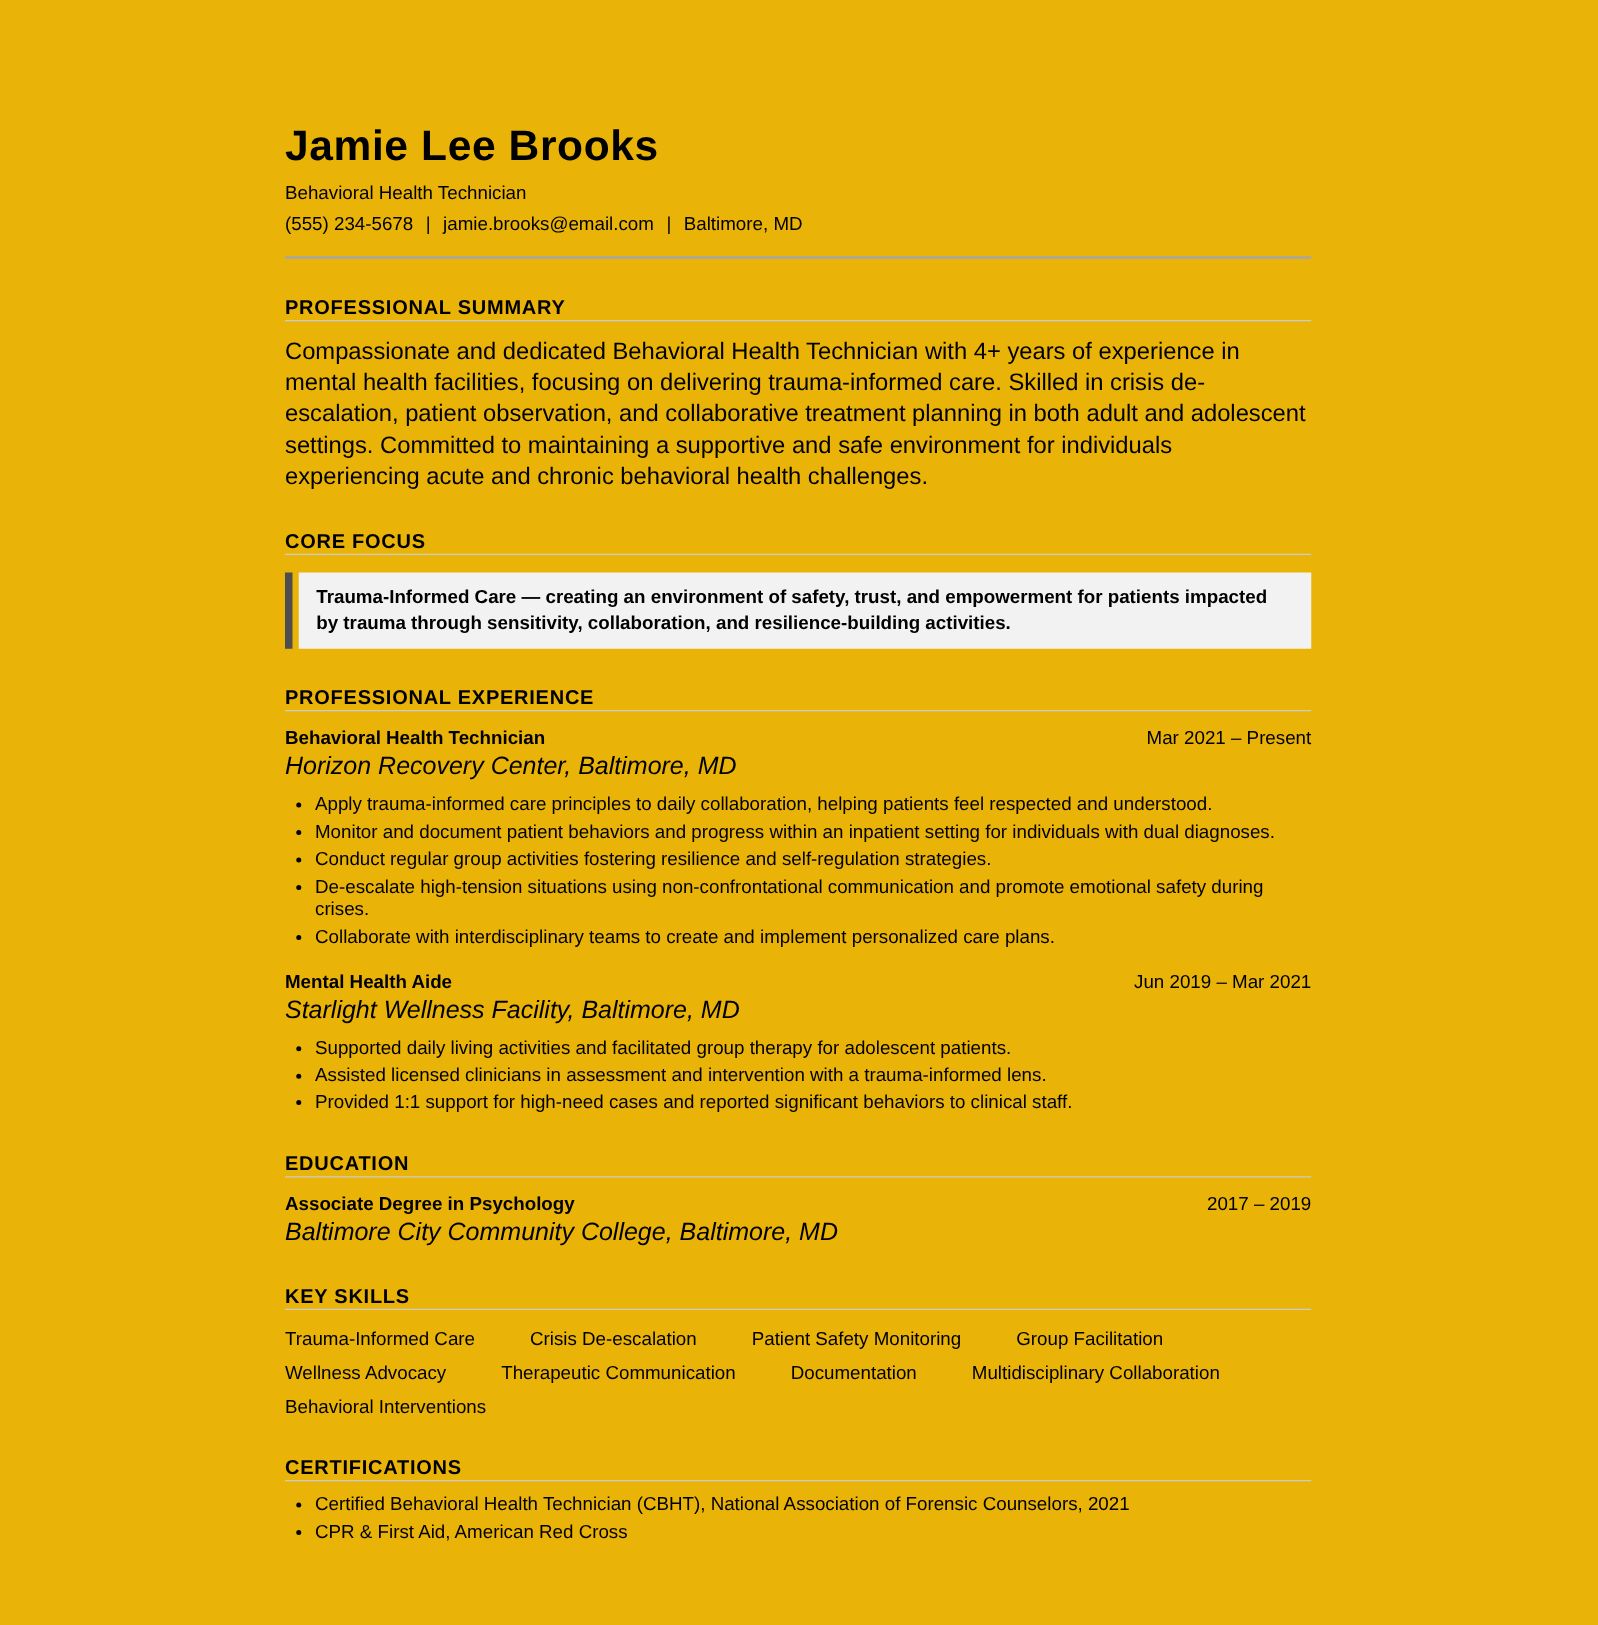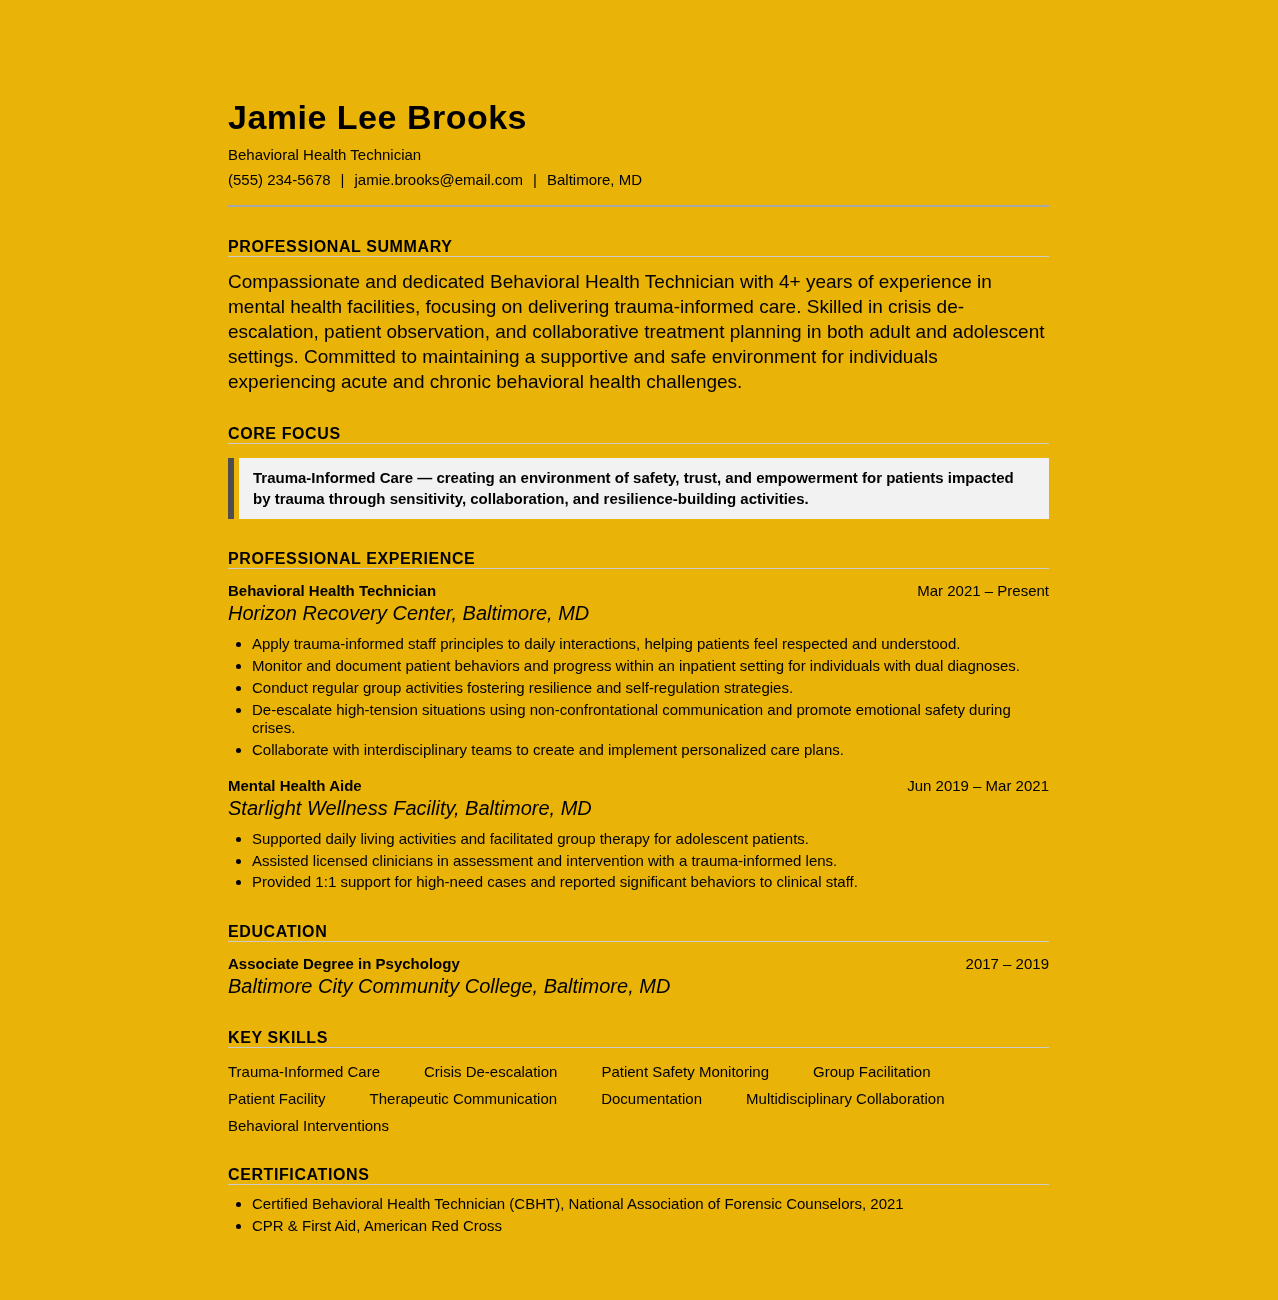--- a/index.html
+++ b/index.html
@@ -133,21 +133,21 @@
       <h2 class="sec">PROFESSIONAL EXPERIENCE</h2>
 
       <div class="job">
         <div class="row-head">
           <span class="row-title">Behavioral Health Technician</span>
           <span class="row-dates">Mar 2021 – Present</span>
         </div>
         <div class="row-sub">Horizon Recovery Center, Baltimore, MD</div>
         <ul class="bullets">
 
-            <li>Apply trauma-informed staff principles to daily interactions, helping patients feel respected and understood.</li>
+            <li>Apply trauma-informed care principles to daily collaboration, helping patients feel respected and understood.</li>
 
             <li>Monitor and document patient behaviors and progress within an inpatient setting for individuals with dual diagnoses.</li>
 
             <li>Conduct regular group activities fostering resilience and self-regulation strategies.</li>
 
             <li>De-escalate high-tension situations using non-confrontational communication and promote emotional safety during crises.</li>
 
             <li>Collaborate with interdisciplinary teams to create and implement personalized care plans.</li>
           </ul>
       </div>
@@ -185,21 +185,21 @@
       <div class="skills">
 
           <span class="skill">Trauma-Informed Care</span>
 
           <span class="skill">Crisis De-escalation</span>
 
           <span class="skill">Patient Safety Monitoring</span>
 
           <span class="skill">Group Facilitation</span>
 
-          <span class="skill">Patient Facility</span>
+          <span class="skill">Wellness Advocacy</span>
 
           <span class="skill">Therapeutic Communication</span>
 
           <span class="skill">Documentation</span>
 
           <span class="skill">Multidisciplinary Collaboration</span>
 
           <span class="skill">Behavioral Interventions</span>
         </div>
     </section>

